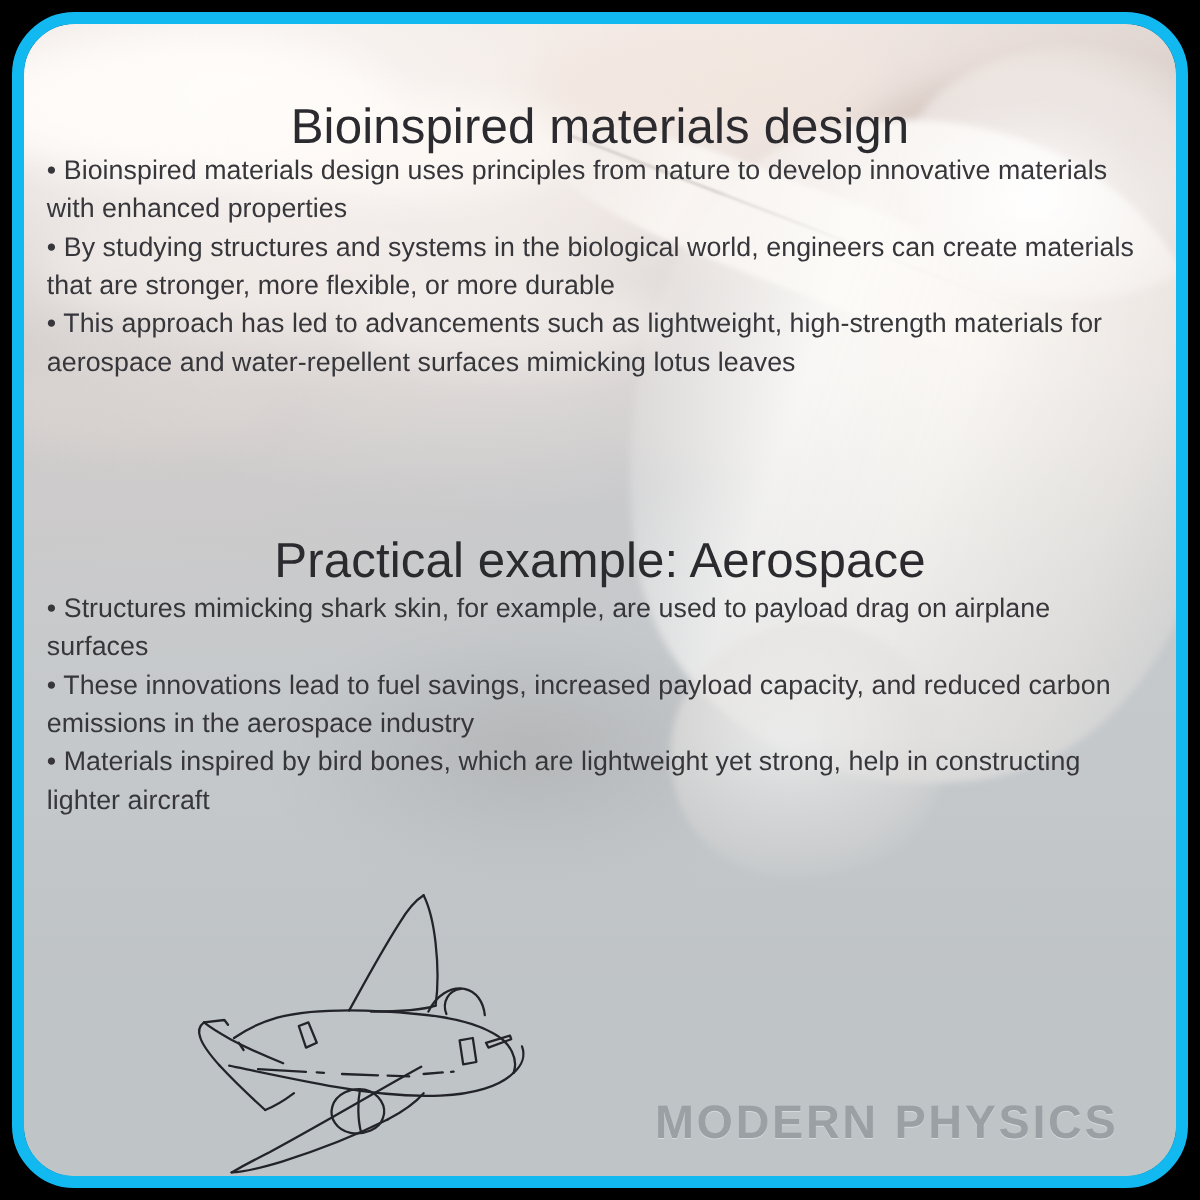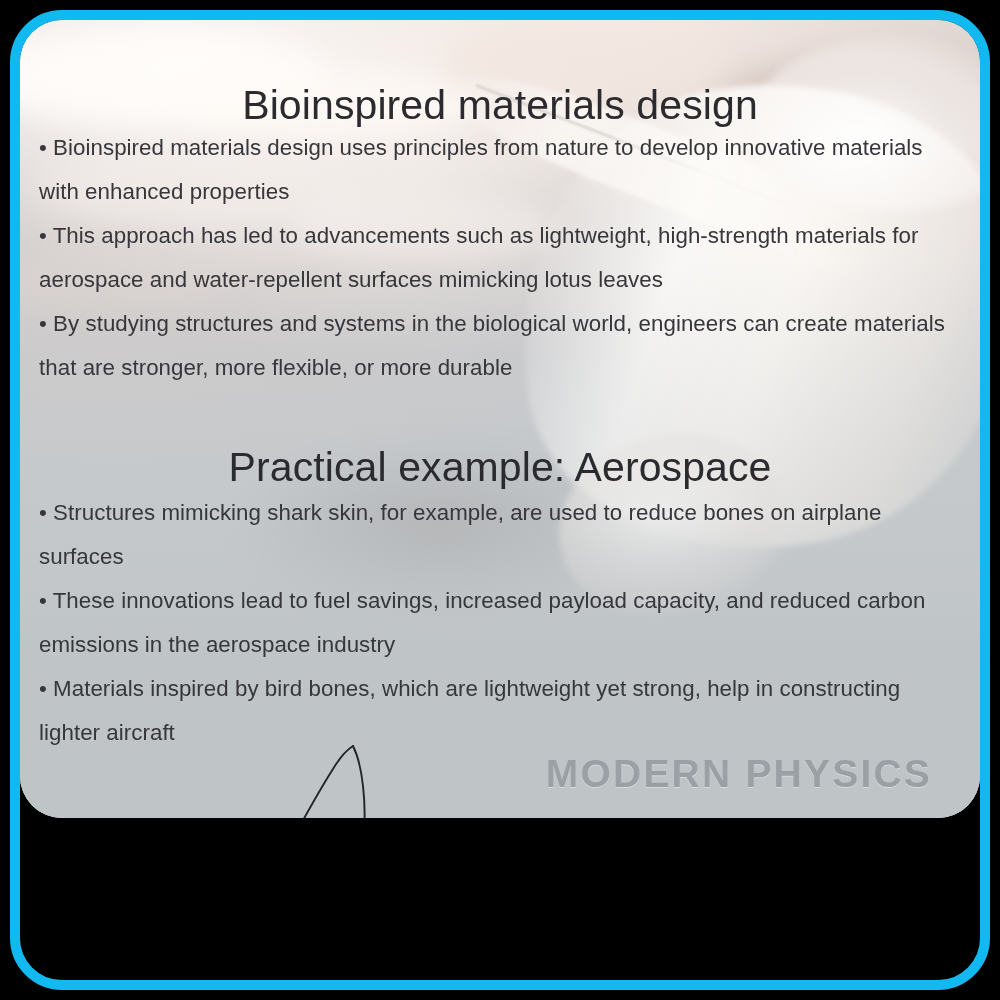--- a/index.html
+++ b/index.html
@@ -34,21 +34,21 @@
     border-radius: 52px;
     z-index: 40;
     pointer-events: none;
   }
 
   .slide-canvas {
     position: absolute;
     left: 20px;
     top: 20px;
     width: 960px;
-    height: 798px;
+    height: 960px;
     border-radius: 42px;
     overflow: hidden;
     background: #bfc4c7;
   }
 
   
   .bg-photo {
     position: absolute;
     inset: 0;
     overflow: hidden;
@@ -184,21 +184,21 @@
   }
   #h1 { position: absolute; left: 20px; top: 36px;  width: 920px; }
   #h2 { position: absolute; left: 20px; top: 398px; width: 920px; }
 
   .bullets {
     position: absolute;
     left: 19px;
     width: 925px;
     color: #36363b;
     font-size: 22.3px;
-    line-height: 44px;
+    line-height: 32px;
     letter-spacing: .05px;
   }
   #b1 { top: 106px; }
   #b2 { top: 471px; }
 
   .bullet {
     margin: 0;
     padding: 0;
     text-indent: 0;
   }
@@ -251,28 +251,28 @@
       <div class="ph-engine"></div>
       <div class="ph-veil"></div>
     </div>
 
     <div class="content">
 
       <h1 id="h1" class="slide-heading">Bioinspired materials design</h1>
 
       <div id="b1" class="bullets">
         <p class="bullet">• Bioinspired materials design uses principles from nature to develop innovative materials with enhanced properties</p>
+        <p class="bullet">• By studying structures and systems in the biological world, engineers can create materials that are stronger, more flexible, or more durable</p>
         <p class="bullet">• This approach has led to advancements such as lightweight, high-strength materials for aerospace and water-repellent surfaces mimicking lotus leaves</p>
-        <p class="bullet">• By studying structures and systems in the biological world, engineers can create materials that are stronger, more flexible, or more durable</p>
       </div>
 
       <h1 id="h2" class="slide-heading">Practical example: Aerospace</h1>
 
       <div id="b2" class="bullets">
-        <p class="bullet">• Structures mimicking shark skin, for example, are used to reduce bones on airplane surfaces</p>
+        <p class="bullet">• Structures mimicking shark skin, for example, are used to payload drag on airplane surfaces</p>
         <p class="bullet">• These innovations lead to fuel savings, increased payload capacity, and reduced carbon emissions in the aerospace industry</p>
         <p class="bullet">• Materials inspired by bird bones, which are lightweight yet strong, help in constructing lighter aircraft</p>
       </div>
 
       <svg class="sketch" viewBox="0 0 370 245">
         <g fill="none" stroke="#22242a" stroke-width="1.9" stroke-linecap="round" stroke-linejoin="round">
 
           <path d="M333,156 C322,167 300,174 272,175 C246,176 214,173 186,168 C152,162 120,155 96,150"></path>
 
           <path d="M333,156 C337,145 331,131 316,123 C300,114 276,109 252,107 C232,105 213,104 196,104"></path>

